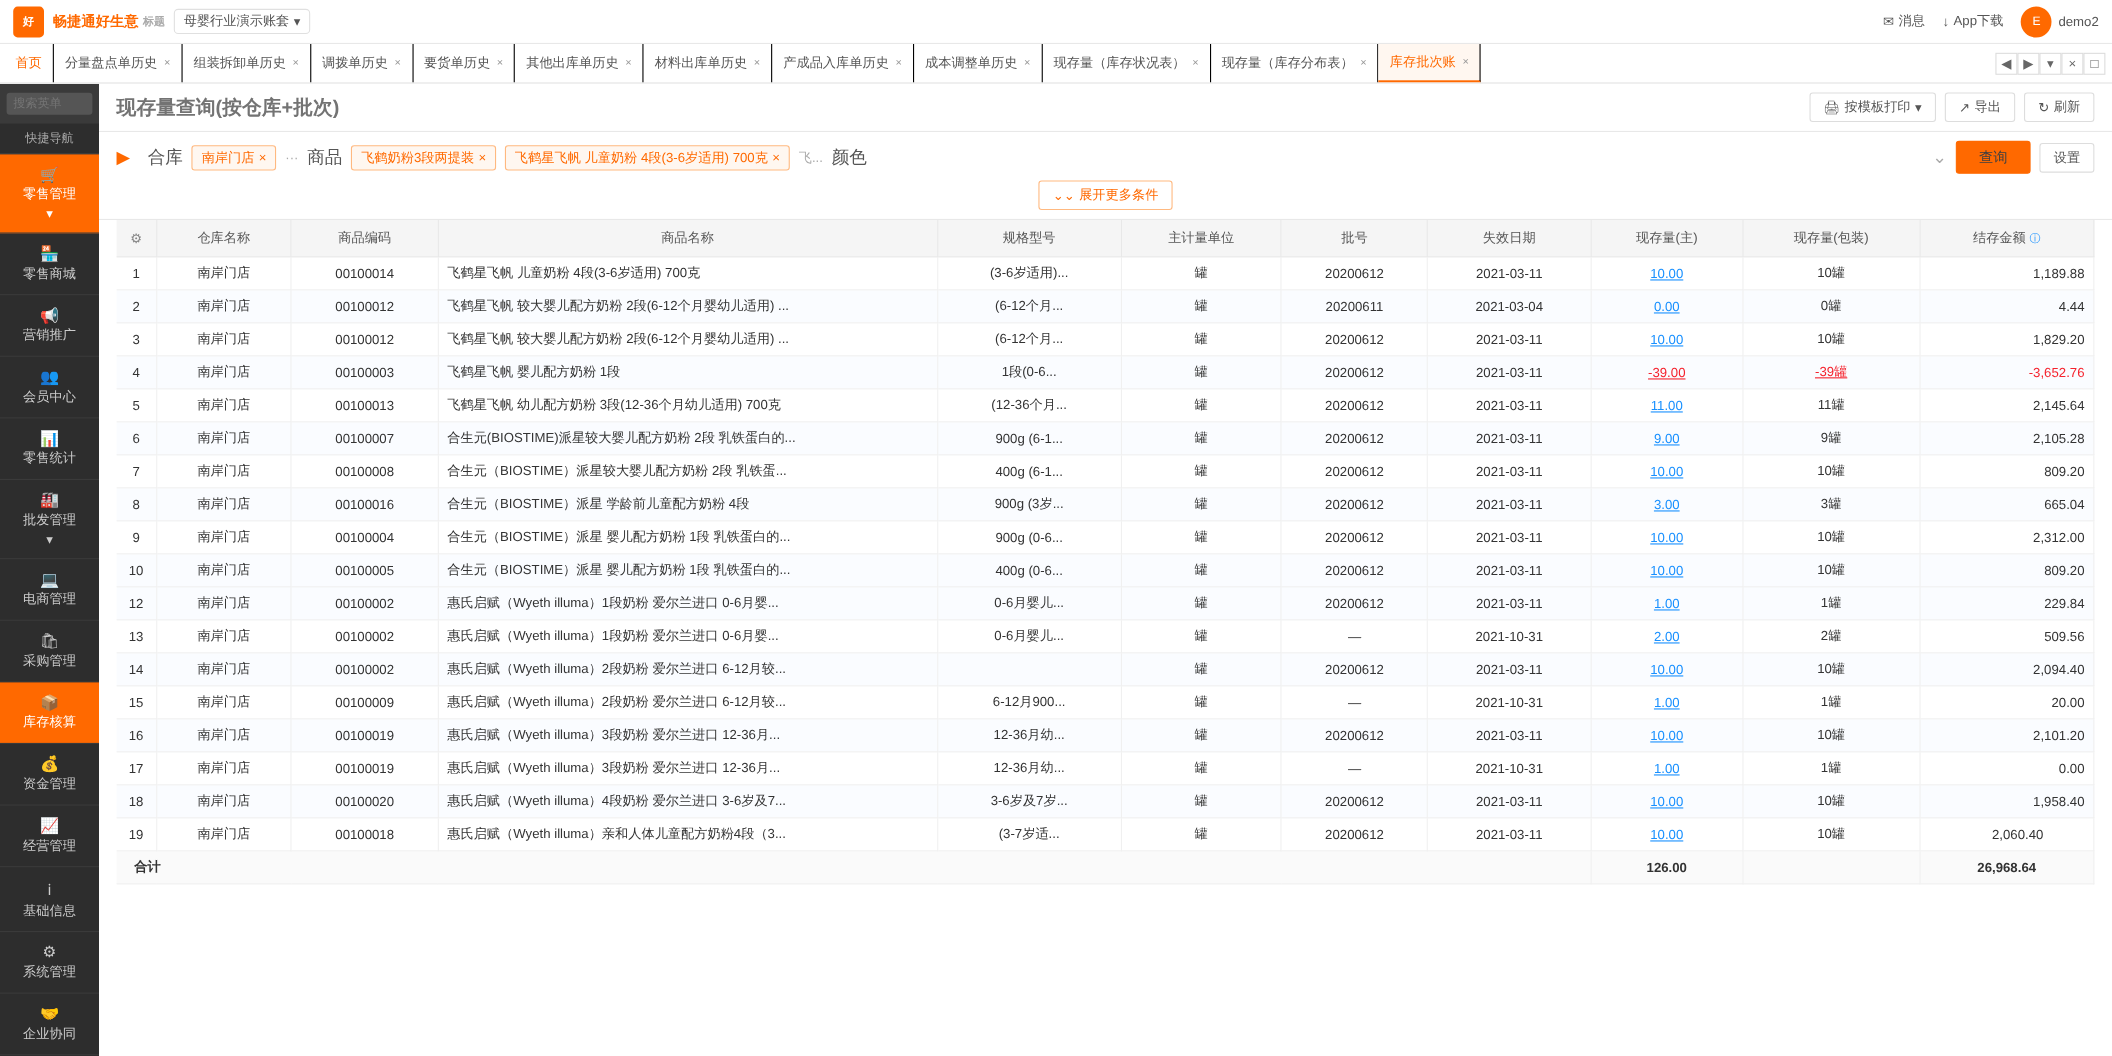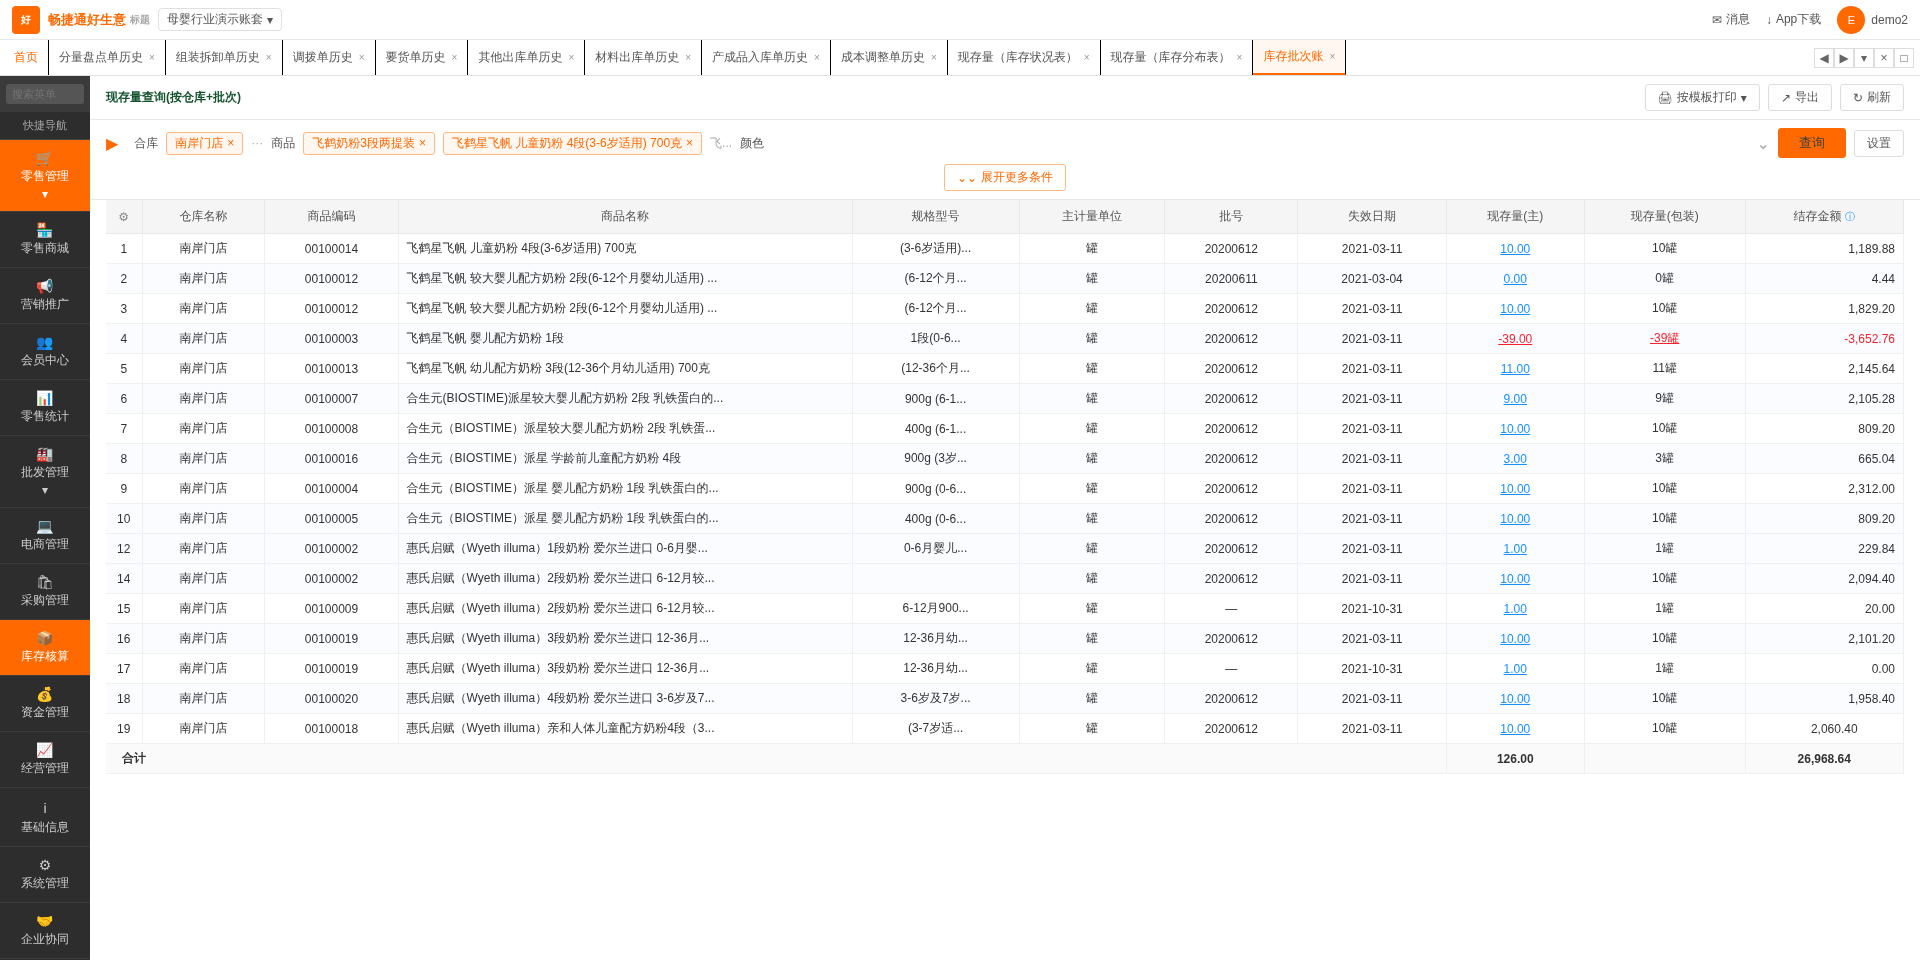--- a/index.html
+++ b/index.html
@@ -104,34 +104,34 @@
 
     
     .page-header {
       background: #fff;
       padding: 8px 16px;
       display: flex;
       align-items: center;
       justify-content: space-between;
       border-bottom: 1px solid #e8e8e8;
     }
-    .page-title { font-size: 12px; font-weight: bold; color: #14532d; }
+    .page-title { font-size: 18px; font-weight: bold; color: #737373; }
     .page-actions { display: flex; align-items: center; gap: 8px; }
     .btn { padding: 4px 12px; border-radius: 3px; font-size: 12px; cursor: pointer; border: 1px solid #ddd; background: #fff; color: #555; display: flex; align-items: center; gap: 4px; }
     .btn-primary { background: #ff6900; color: #404040; border-color: #ff6900; }
     .btn-outline { border: 1px solid #ddd; }
     .btn-setting { background: #fff; border: 1px solid #ddd; color: #555; }
 
     
     .filter-bar {
       background: #fff;
       padding: 8px 16px;
       border-bottom: 1px solid #e8e8e8;
     }
-    .filter-label { color: #555; font-size: 12px; white-space: nowrap; }
+    .filter-label { color: #555; font-size: 16px; white-space: nowrap; }
     .filter-tag {
       display: flex; align-items: center; gap: 4px;
       background: #fff7f0; border: 1px solid #ffb980; border-radius: 3px;
       padding: 2px 8px; font-size: 12px; color: #ff6900;
     }
     .filter-tag .remove { cursor: pointer; color: #ff6900; }
     .filter-dots { color: #aaa; cursor: pointer; }
     .expand-btn {
       display: flex; align-items: center; gap: 4px;
       color: #ff6900; font-size: 12px; cursor: pointer;
@@ -539,20 +539,37 @@
     <td>20200612</td>
     <td>2021-03-11</td>
     <td>
       <span class="num-underline">1.00</span>
     </td>
     <td>
       <span class="">1罐</span>
     </td>
     <td style="text-align:right;">229.84</td>
   </tr>
+            <tr style="background: rgb(255, 255, 255);">
+    <td>13</td>
+    <td>南岸门店</td>
+    <td>00100002</td>
+    <td class="td-left" style="max-width:240px;overflow:hidden;text-overflow:ellipsis;white-space:nowrap;">惠氏启赋（Wyeth illuma）1段奶粉 爱尔兰进口 0-6月婴...</td>
+    <td>0-6月婴儿...</td>
+    <td>罐</td>
+    <td>—</td>
+    <td>2021-10-31</td>
+    <td>
+      <span class="num-underline">2.00</span>
+    </td>
+    <td>
+      <span class="">2罐</span>
+    </td>
+    <td style="text-align:right;">509.56</td>
+  </tr>
             <tr style="background: rgb(250, 252, 255);">
     <td>14</td>
     <td>南岸门店</td>
     <td>00100002</td>
     <td class="td-left" style="max-width:240px;overflow:hidden;text-overflow:ellipsis;white-space:nowrap;">惠氏启赋（Wyeth illuma）2段奶粉 爱尔兰进口 6-12月较...</td>
     <td></td>
     <td>罐</td>
     <td>20200612</td>
     <td>2021-03-11</td>
     <td>

